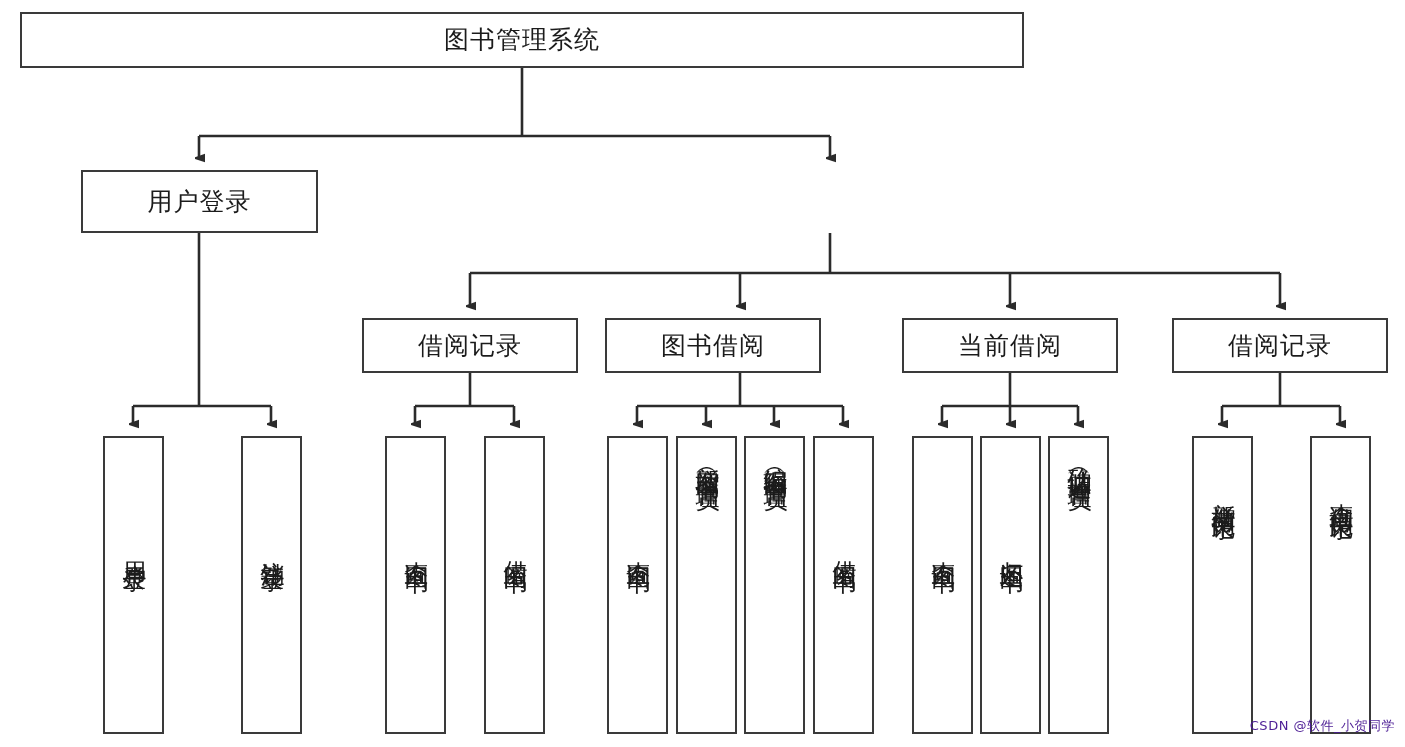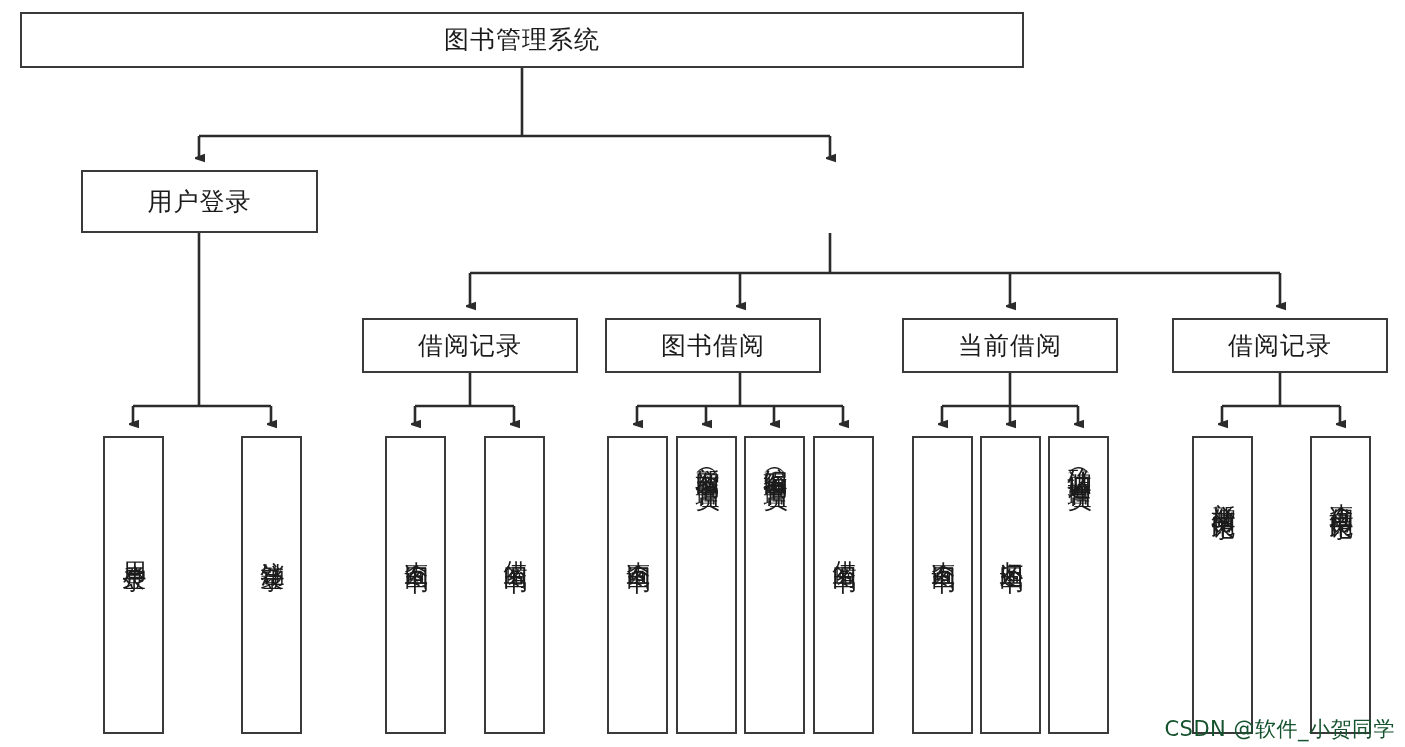--- a/index.html
+++ b/index.html
@@ -65,23 +65,23 @@
   }
   .node.vert.offset-small .vlabel {
     margin-top: 100px;
   }
   .node.vert.offset-rec .vlabel {
     margin-top: 42px;
   }
   #watermark {
     position: absolute;
     right: 10px;
-    bottom: 4px;
-    font-size: 21px;
-    color: #14532d;
+    bottom: 12px;
+    font-size: 13px;
+    color: #4c1d95;
     letter-spacing: 0.5px;
     white-space: nowrap;
     user-select: none;
   }
 </style>
 </head>
 <body>
 
 <div id="diagram-root">
 

